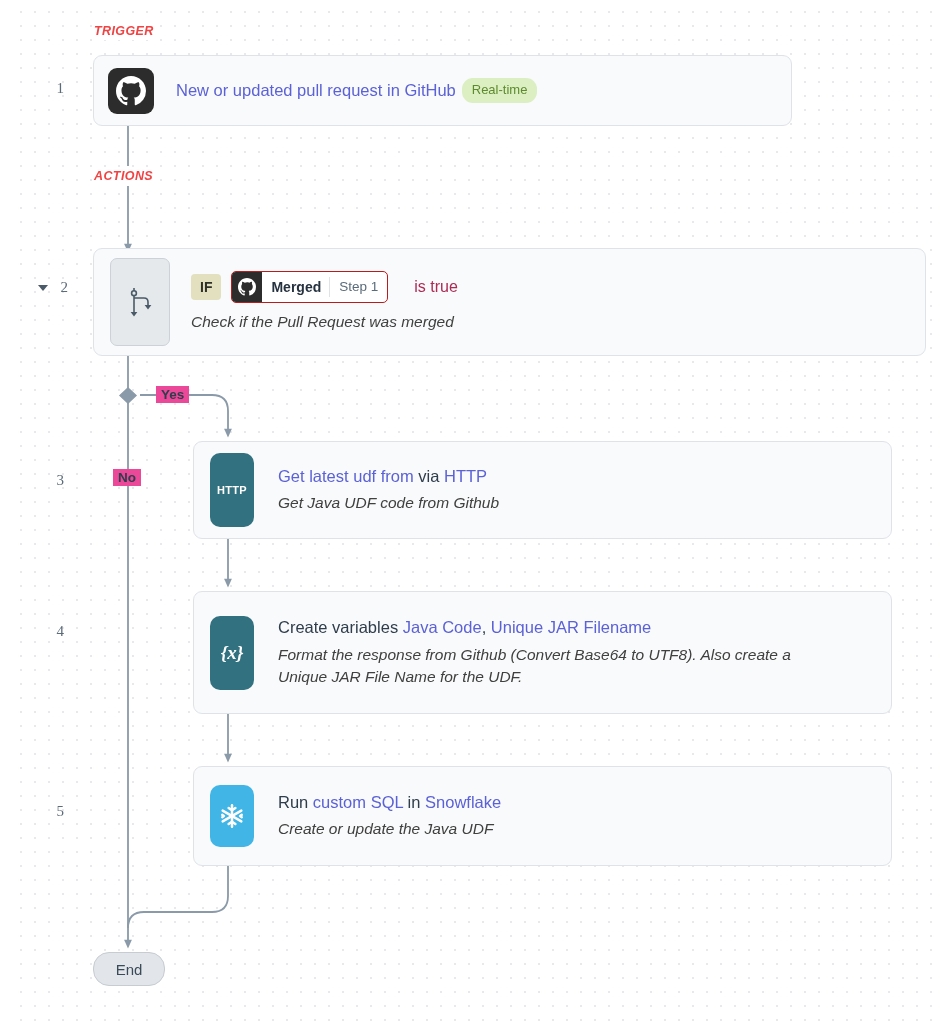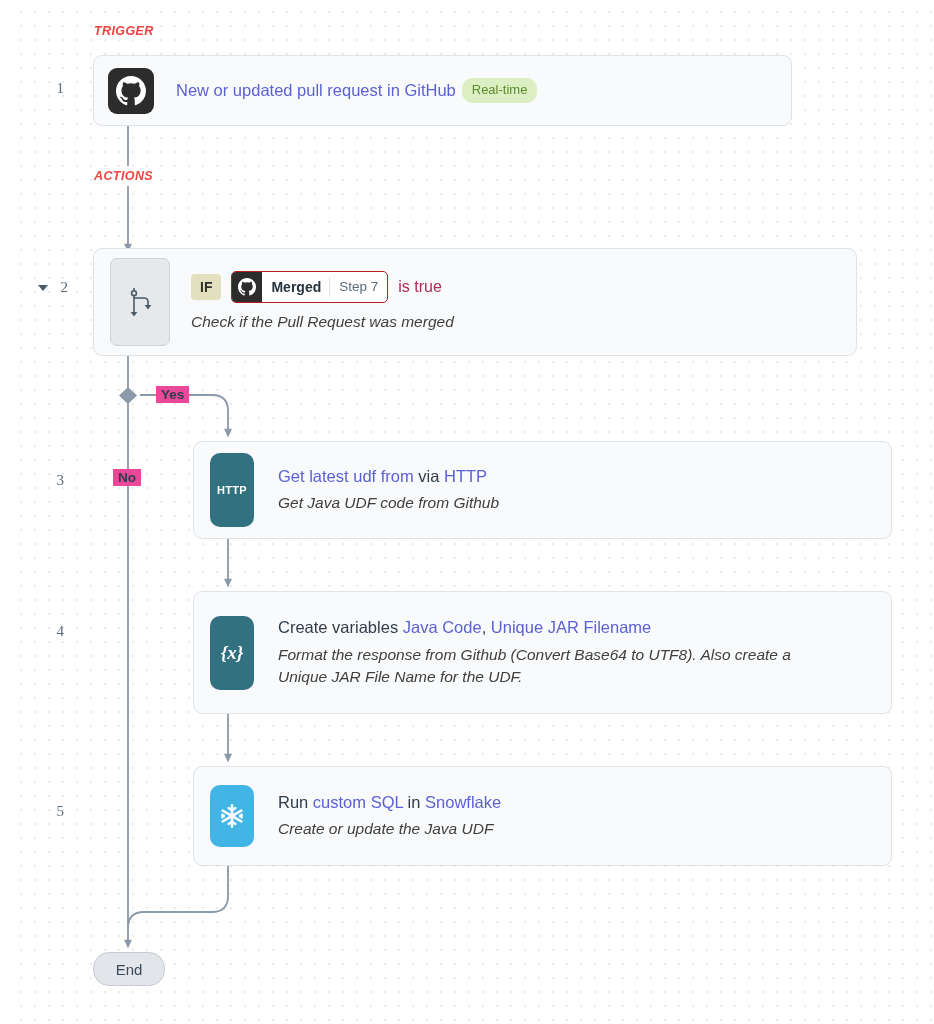--- a/index.html
+++ b/index.html
@@ -216,21 +216,21 @@
   .token-step {
     display: flex;
     align-items: center;
     font-size: 13.5px;
     color: #5a6b7b;
     padding: 0 9px;
   }
   .cond-op {
     font-size: 16px;
     color: #ad2a55;
-    margin-left: 0;
+    margin-left: 16px;
     text-align: right;
   }
 
   
   .end-node {
     position: absolute;
     background: #e2e6ea;
     border: 1px solid #c6ccd2;
     border-radius: 16px;
     display: flex;
@@ -302,21 +302,21 @@
         8c0-4.42-3.58-8-8-8z"></path>
       </svg>
     </div>
     <div class="card-body" style="margin-left:22px;">
       <div class="card-title">
         <span class="hl">New or updated pull request in GitHub</span><span class="badge-realtime">Real-time</span>
       </div>
     </div>
   </div>
 
-  <div class="card" style="left:93px; top:248px; width:764px; height:108px; padding:0 16px;">
+  <div class="card" style="left:93px; top:248px; width:833px; height:108px; padding:0 16px;">
     <div class="branch-glyph-box">
       <svg width="26" height="34" viewBox="0 0 26 34" fill="none" stroke="#4a5a68" stroke-width="1.6">
         <path d="M7,3 L7,29"></path>
         <path d="M7,13 L17,13 Q21,13 21,17 L21,22"></path>
         <path d="M3.6,27 L7,31.4 L10.4,27 Z" fill="#4a5a68" stroke="none"></path>
         <path d="M17.6,20 L21,24.4 L24.4,20 Z" fill="#4a5a68" stroke="none"></path>
         <circle cx="7" cy="8.2" r="2.4" fill="#e6e9ec"></circle>
       </svg>
     </div>
     <div class="card-body" style="margin-left:21px;">
@@ -329,21 +329,21 @@
               0-.19-.01-.82-.01-1.49-2.01.37-2.53-.49-2.69-.94-.09-.23-.48-.94-.82-1.13-.28-.15-.68-.52-.01-.53.63-.01
               1.08.58 1.23.82.72 1.21 1.87.87 2.33.66.07-.52.28-.87.51-1.07-1.78-.2-3.64-.89-3.64-3.95
               0-.87.31-1.59.82-2.15-.08-.2-.36-1.02.08-2.12 0 0 .67-.21 2.2.82a7.42 7.42 0 0 1 2-.27c.68 0
               1.36.09 2 .27 1.53-1.04 2.2-.82 2.2-.82.44 1.1.16 1.92.08 2.12.51.56.82 1.27.82 2.15 0 3.07-1.87
               3.75-3.65 3.95.29.25.54.73.54 1.48 0 1.07-.01 1.93-.01 2.2 0 .21.15.46.55.38A8.01 8.01 0 0 0 16
               8c0-4.42-3.58-8-8-8z"></path>
             </svg>
           </span>
           <span class="token-name">Merged</span>
           <span class="token-sep"></span>
-          <span class="token-step">Step 7</span>
+          <span class="token-step">Step 1</span>
         </span>
         <span class="cond-op">is true</span>
       </div>
       <div class="card-desc" style="margin-top:8px;">Check if the Pull Request was merged</div>
     </div>
   </div>
 
   <div class="card" style="left:193px; top:441px; width:699px; height:98px; padding:0 16px;">
     <div class="card-icon icon-tall">
       <span class="icon-http-text">HTTP</span>

